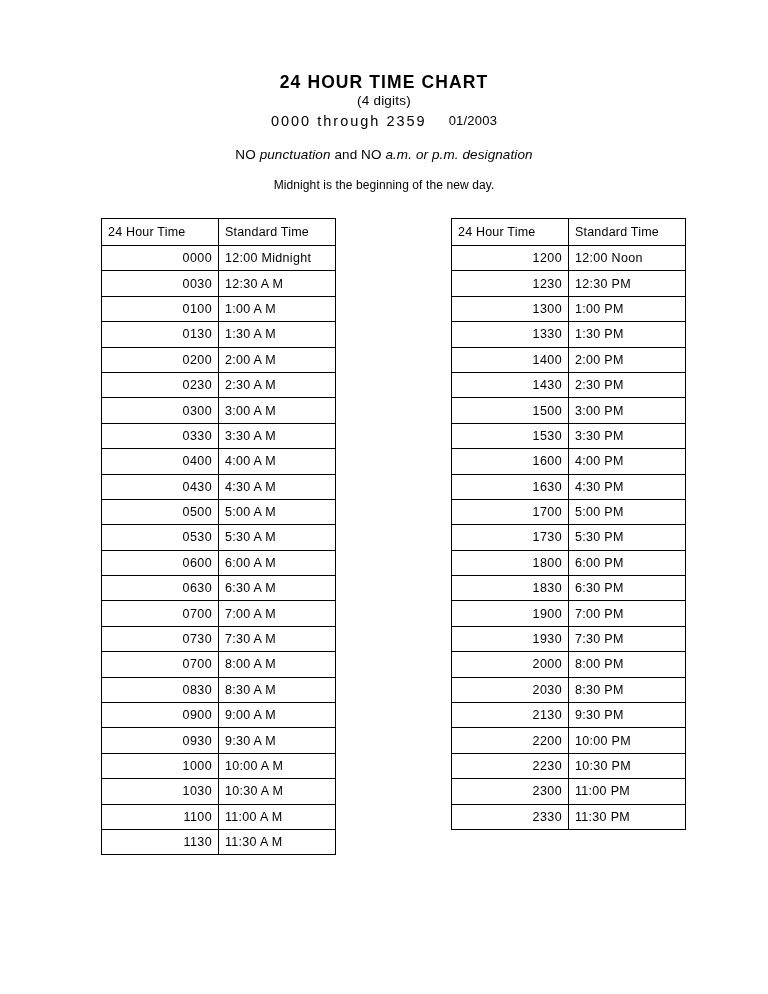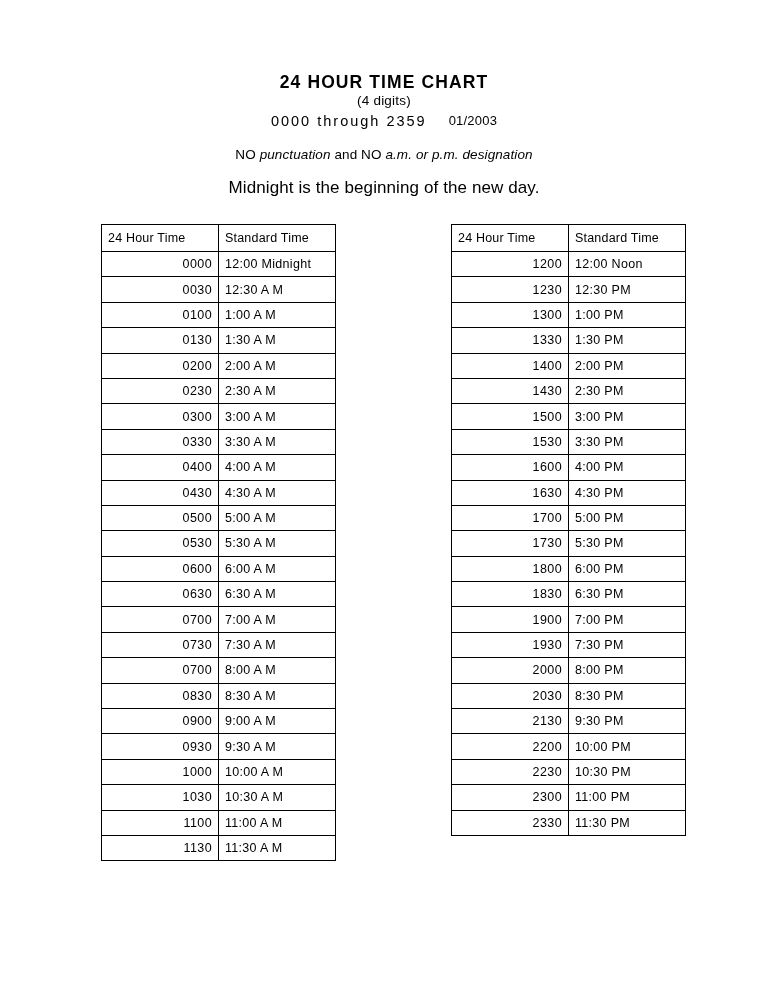--- a/index.html
+++ b/index.html
@@ -57,21 +57,21 @@
   .note-line {
     margin-top: 17px;
     font-size: 13.5px;
     letter-spacing: 0.1px;
   }
   .note-line .ital {
     font-style: italic;
   }
   .midnight-line {
     margin-top: 16px;
-    font-size: 17px;
+    font-size: 12px;
     letter-spacing: 0.1px;
   }
 
   
   .tables-wrap {
     margin-top: 26px;
     position: relative;
     height: 660px;
   }
   table.timetable {

